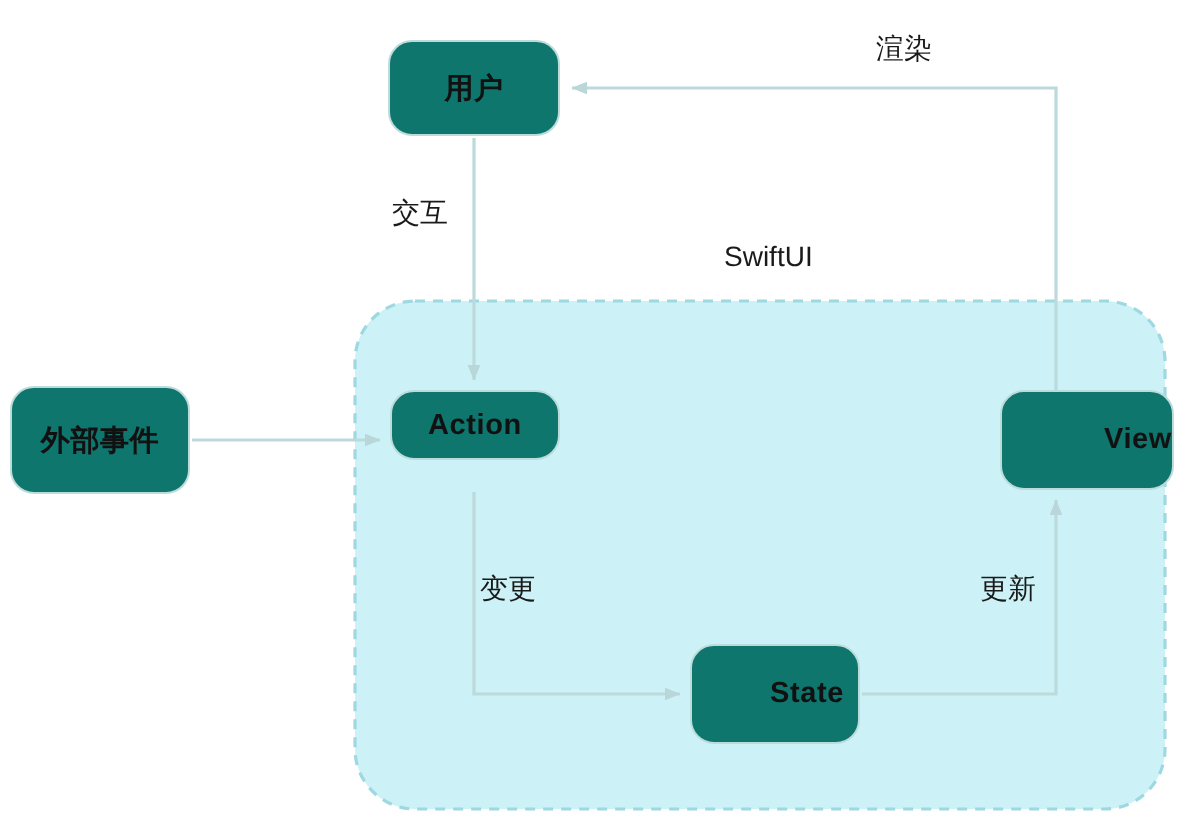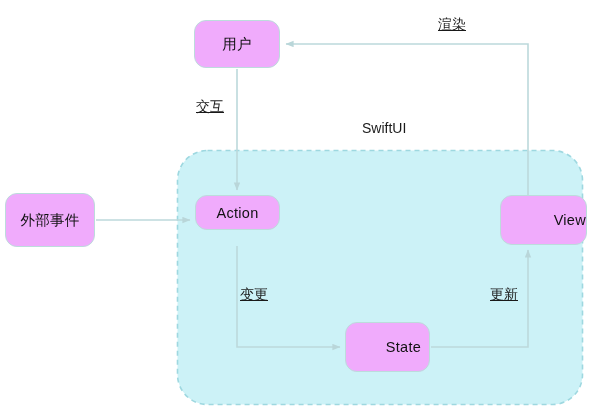--- a/index.html
+++ b/index.html
@@ -7,39 +7,39 @@
     width:600px;height:417px;
     background:#ffffff;
     font-family:"Liberation Sans","DejaVu Sans",sans-serif;
     overflow:hidden;
   }
   #canvas{position:relative;width:600px;height:417px;}
   svg.layer{position:absolute;left:0;top:0;width:600px;height:417px;}
 
   .node{
     position:absolute;
-    background:#f0abfc;
+    background:#0f766e;
     border:1.6px solid #bcdcdc;
     border-radius:12px;
     display:flex;align-items:center;justify-content:center;
     box-sizing:border-box;
     color:#111111;
     font-size:14.5px;
     letter-spacing:.3px;
     z-index:3;
+    font-weight:bold;
   }
   .node span{pointer-events:none;}
 
   .edge-label{
     position:absolute;
     color:#1a1a1a;
     font-size:14px;
     white-space:nowrap;
     z-index:4;
-    text-decoration:underline;
   }
   .group-label{
     position:absolute;
     color:#1a1a1a;
     font-size:14px;
     white-space:nowrap;
     z-index:4;
     text-align:center;
   }
 </style>

